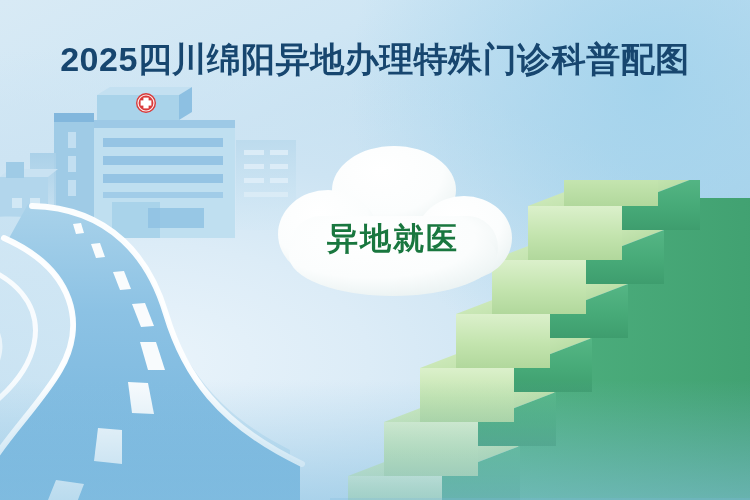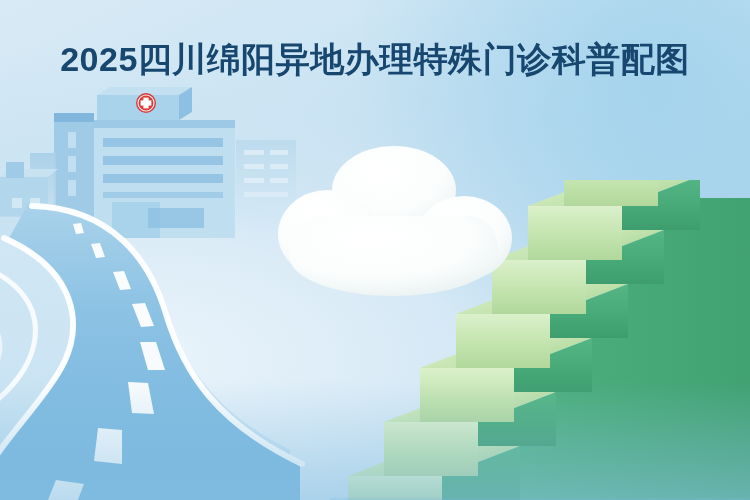--- a/index.html
+++ b/index.html
@@ -273,18 +273,19 @@
       <g>
         <ellipse cx="126" cy="52" rx="62" ry="44" fill="url(#cloudG)"></ellipse>
         <ellipse cx="60" cy="96" rx="50" ry="44" fill="url(#cloudG)"></ellipse>
         <ellipse cx="196" cy="100" rx="48" ry="42" fill="url(#cloudG)"></ellipse>
         <rect x="22" y="78" width="208" height="62" rx="31" fill="url(#cloudG)"></rect>
         <ellipse cx="125" cy="118" rx="104" ry="40" fill="url(#cloudG)"></ellipse>
       </g>
     </svg>
   </div>
 
+  <div class="cloud-label">异地就医</div>
 
   <div class="ground-haze"></div>
 
   <div class="title">2025四川绵阳异地办理特殊门诊科普配图</div>
 
 </div>
 
 </body></html>

